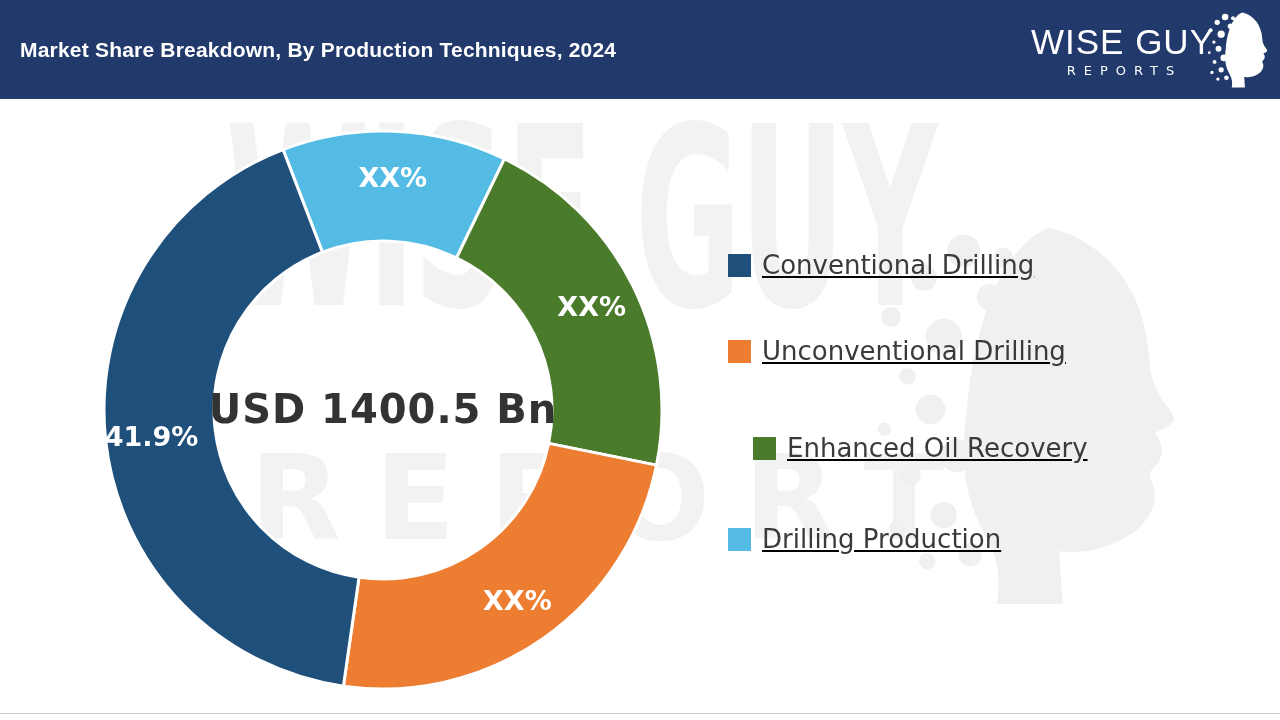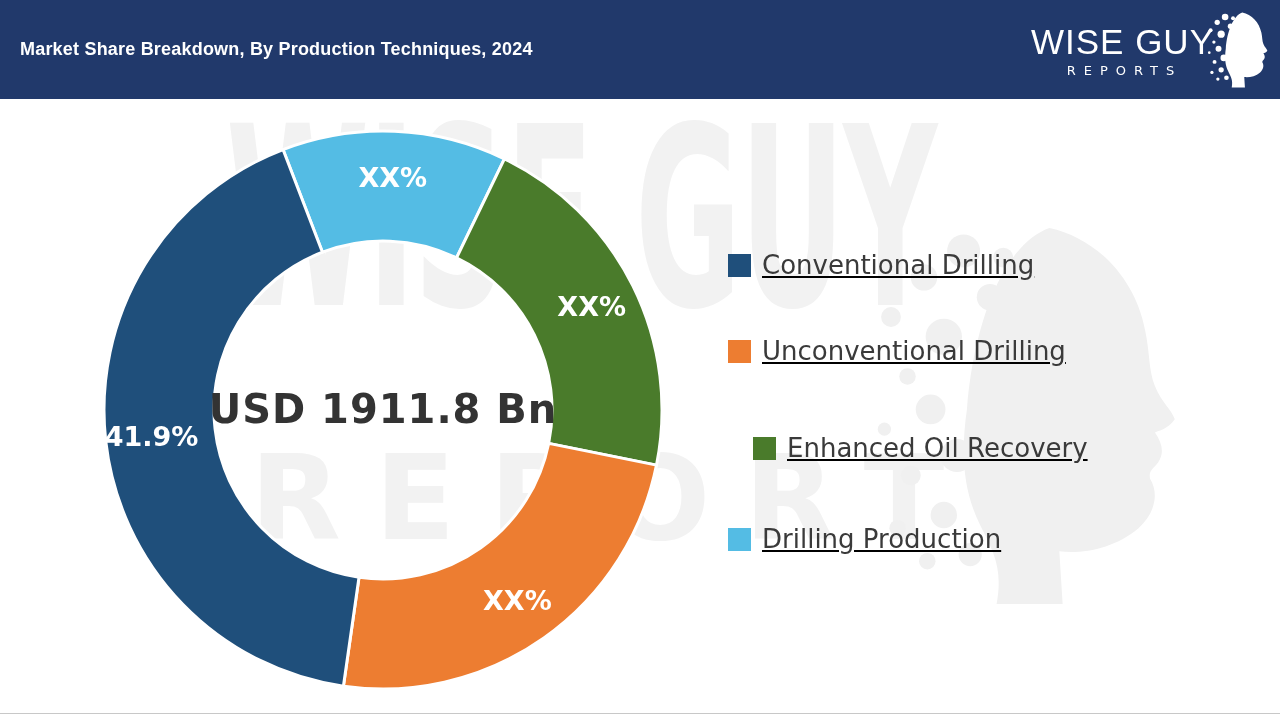--- a/index.html
+++ b/index.html
@@ -3,21 +3,21 @@
 <meta charset="utf-8">
 <style>
   * { margin:0; padding:0; box-sizing:border-box; }
   html,body { width:1280px; height:720px; overflow:hidden; background:#ffffff;
               font-family:"DejaVu Sans","Liberation Sans",sans-serif; }
 
   
   .header { position:absolute; left:0; top:0; width:1280px; height:99px;
             background:#21396B; z-index:5; }
   .header-title { position:absolute; left:20px; top:0; height:80px; line-height:99px;
-                  color:#ffffff; font-size:18px; font-weight:bold;
+                  color:#ffffff; font-size:21px; font-weight:bold;
                   font-family:"Liberation Sans",sans-serif; letter-spacing:0.2px; }
   .logo { position:absolute; right:10px; top:0; height:99px; display:flex;
           align-items:center; }
   .logo-text { text-align:center; margin-right:-10px; }
   .logo-name { color:#ffffff; font-size:35px; font-weight:500; letter-spacing:1px;
                font-family:"Liberation Sans",sans-serif; white-space:nowrap; }
   .logo-tagline { color:#ffffff; font-size:13px; font-weight:400; letter-spacing:8px;
                   margin-top:1px; padding-left:4px; white-space:nowrap; }
   .logo-head { width:66px; height:86px; }
   .logo-head use { fill:#ffffff; }
@@ -115,21 +115,21 @@
       <path d="M 200.02 39.53 A 279 279 0 0 1 421.43 48.81 L 373.55 147.85 A 169 169 0 0 0 239.44 142.22 Z" fill="#54BCE4"></path>
       <path d="M 421.43 48.81 A 279 279 0 0 1 573.50 355.15 L 465.67 333.40 A 169 169 0 0 0 373.55 147.85 Z" fill="#4A7B2B"></path>
       <path d="M 573.50 355.15 A 279 279 0 0 1 260.40 576.18 L 276.01 467.29 A 169 169 0 0 0 465.67 333.40 Z" fill="#ED7D31"></path>
       <path d="M 260.40 576.18 A 279 279 0 0 1 200.02 39.53 L 239.44 142.22 A 169 169 0 0 0 276.01 467.29 Z" fill="#1F4F7B"></path>
       <text x="309.8" y="67.2">XX%</text>
       <text x="508.7" y="196.4">XX%</text>
       <text x="434.4" y="490.3">XX%</text>
       <text x="68.5" y="326.1">41.9%</text>
     </svg>
 
-  <div class="center-label">USD 1911.8 Bn</div>
+  <div class="center-label">USD 1400.5 Bn</div>
 
   <div class="legend">
     <div class="legend-item">
       <span class="legend-swatch" style="background: rgb(31, 79, 123);"></span>
       <span class="legend-label">Conventional Drilling</span>
     </div>
     <div class="legend-item">
       <span class="legend-swatch" style="background: rgb(237, 125, 49);"></span>
       <span class="legend-label">Unconventional Drilling</span>
     </div>

